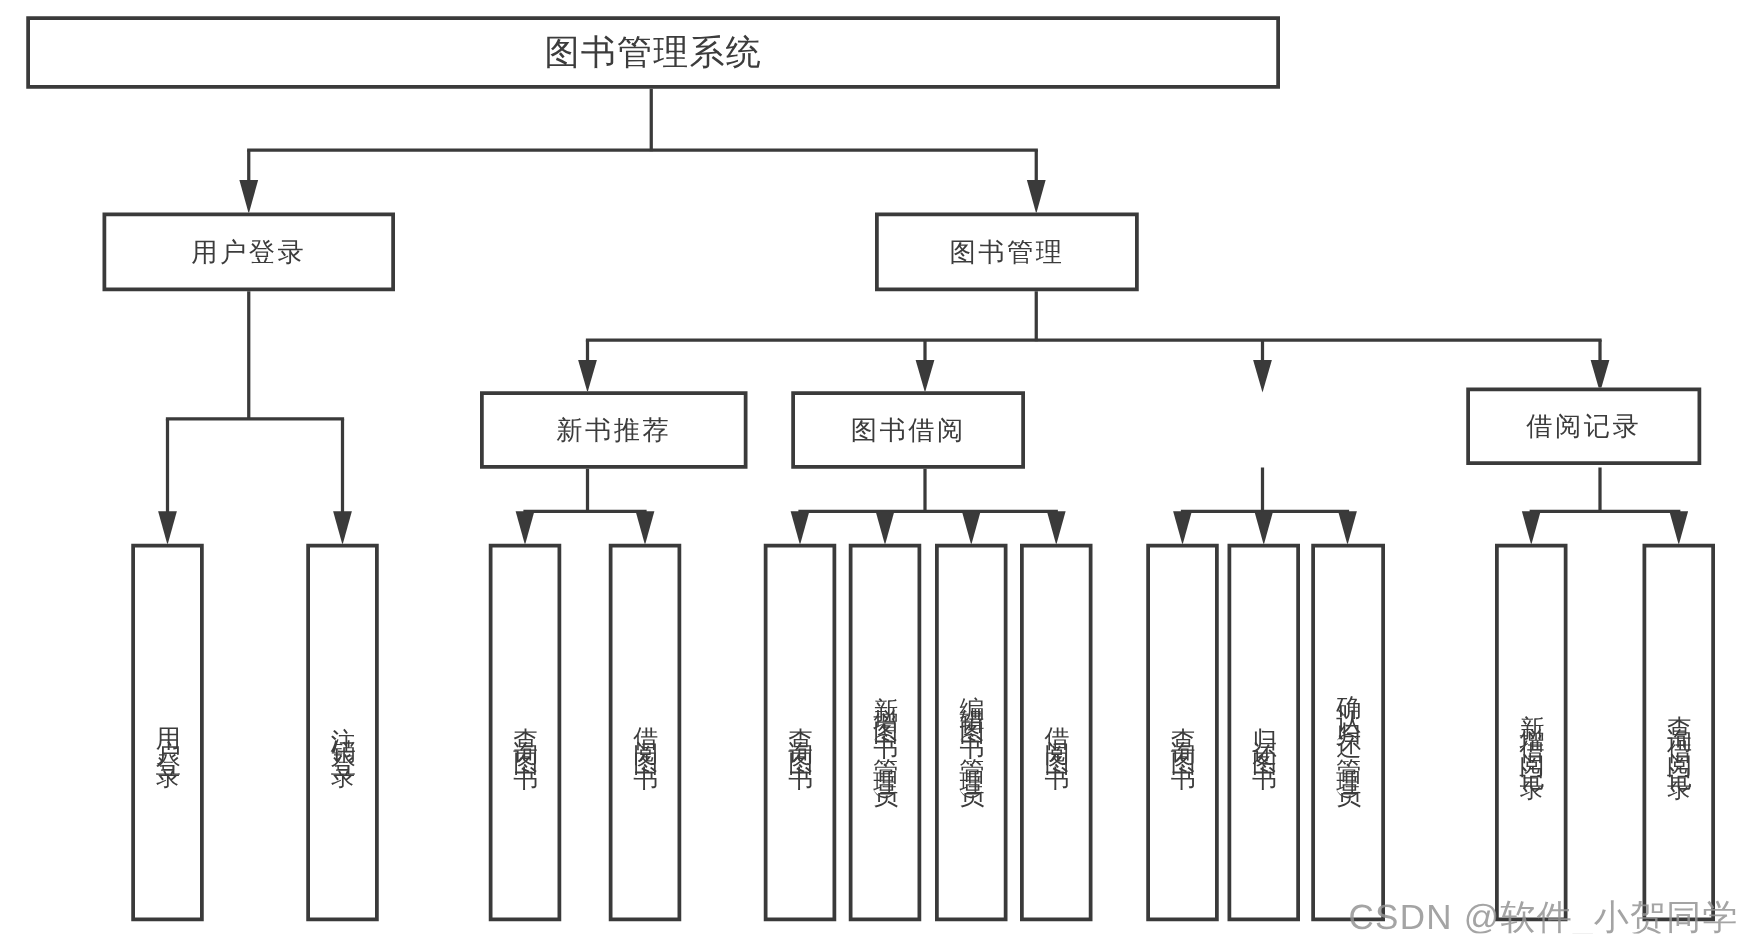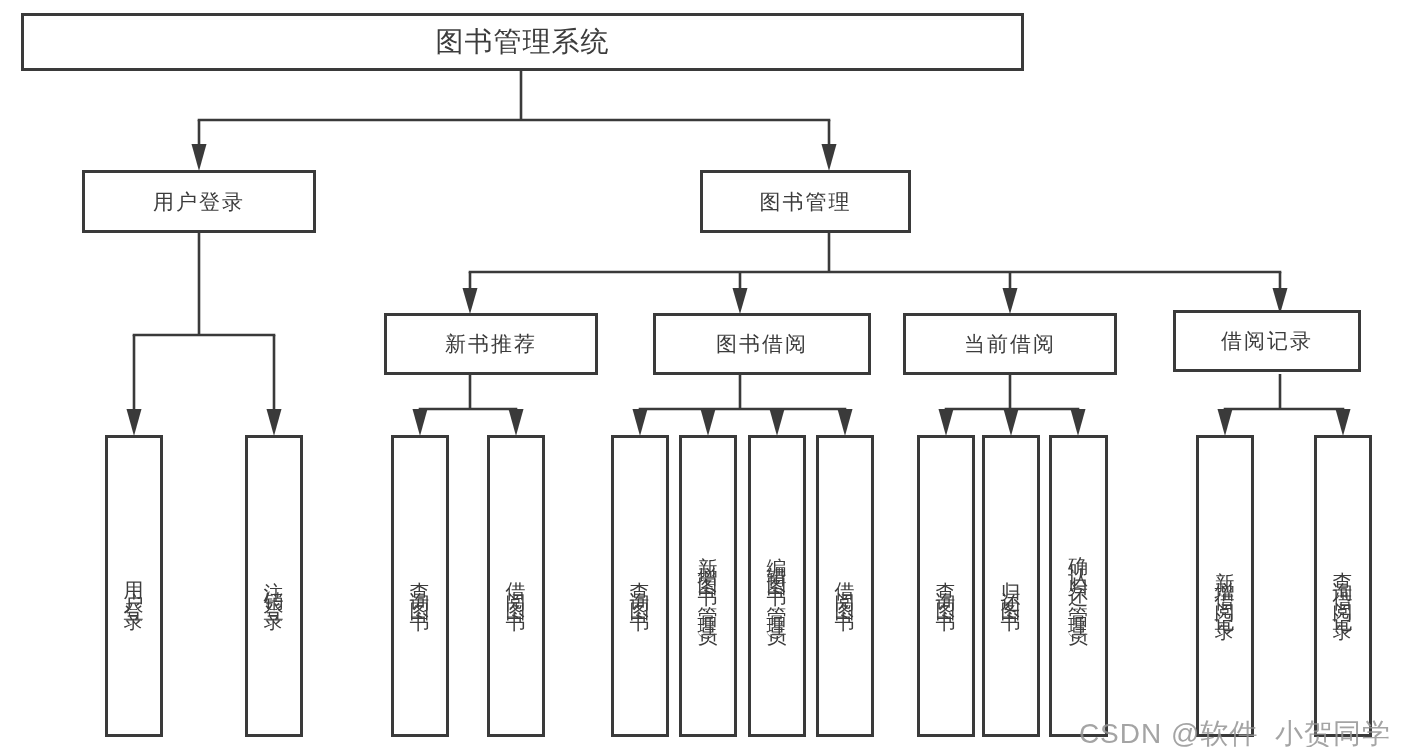--- a/index.html
+++ b/index.html
@@ -130,25 +130,22 @@
   <div class="node" style="left:82px; top:170px; width:234px; height:63px;">
     <span class="h-label">用户登录</span>
   </div>
   <div class="node" style="left:700px; top:170px; width:211px; height:63px;">
     <span class="h-label">图书管理</span>
   </div>
 
   <div class="node" style="left:363px; top:313px; width:214px; height:62px;margin-left:21px;">
     <span class="h-label">新书推荐</span>
   </div>
-  <div class="node" style="left:633px; top:313px; width:218px; height:62px;margin-left:20px;">
+  <div class="node" style="left:633px; top:313px; width:187px; height:62px;">
     <span class="h-label">图书借阅</span>
-  </div>
-  <div class="node" style="left:903px; top:313px; width:214px; height:62px;">
-    <span class="h-label">当前借阅</span>
   </div>
   <div class="node" style="left:1173px; top:310px; width:188px; height:62px;">
     <span class="h-label">借阅记录</span>
   </div>
 
   <div class="node leaf" style="left:105px; top:435px; width:58px; height:302px;">
     <span>用户登录</span>
   </div>
   <div class="node leaf" style="left:245px; top:435px; width:58px; height:302px;">
     <span>注销登录</span>

